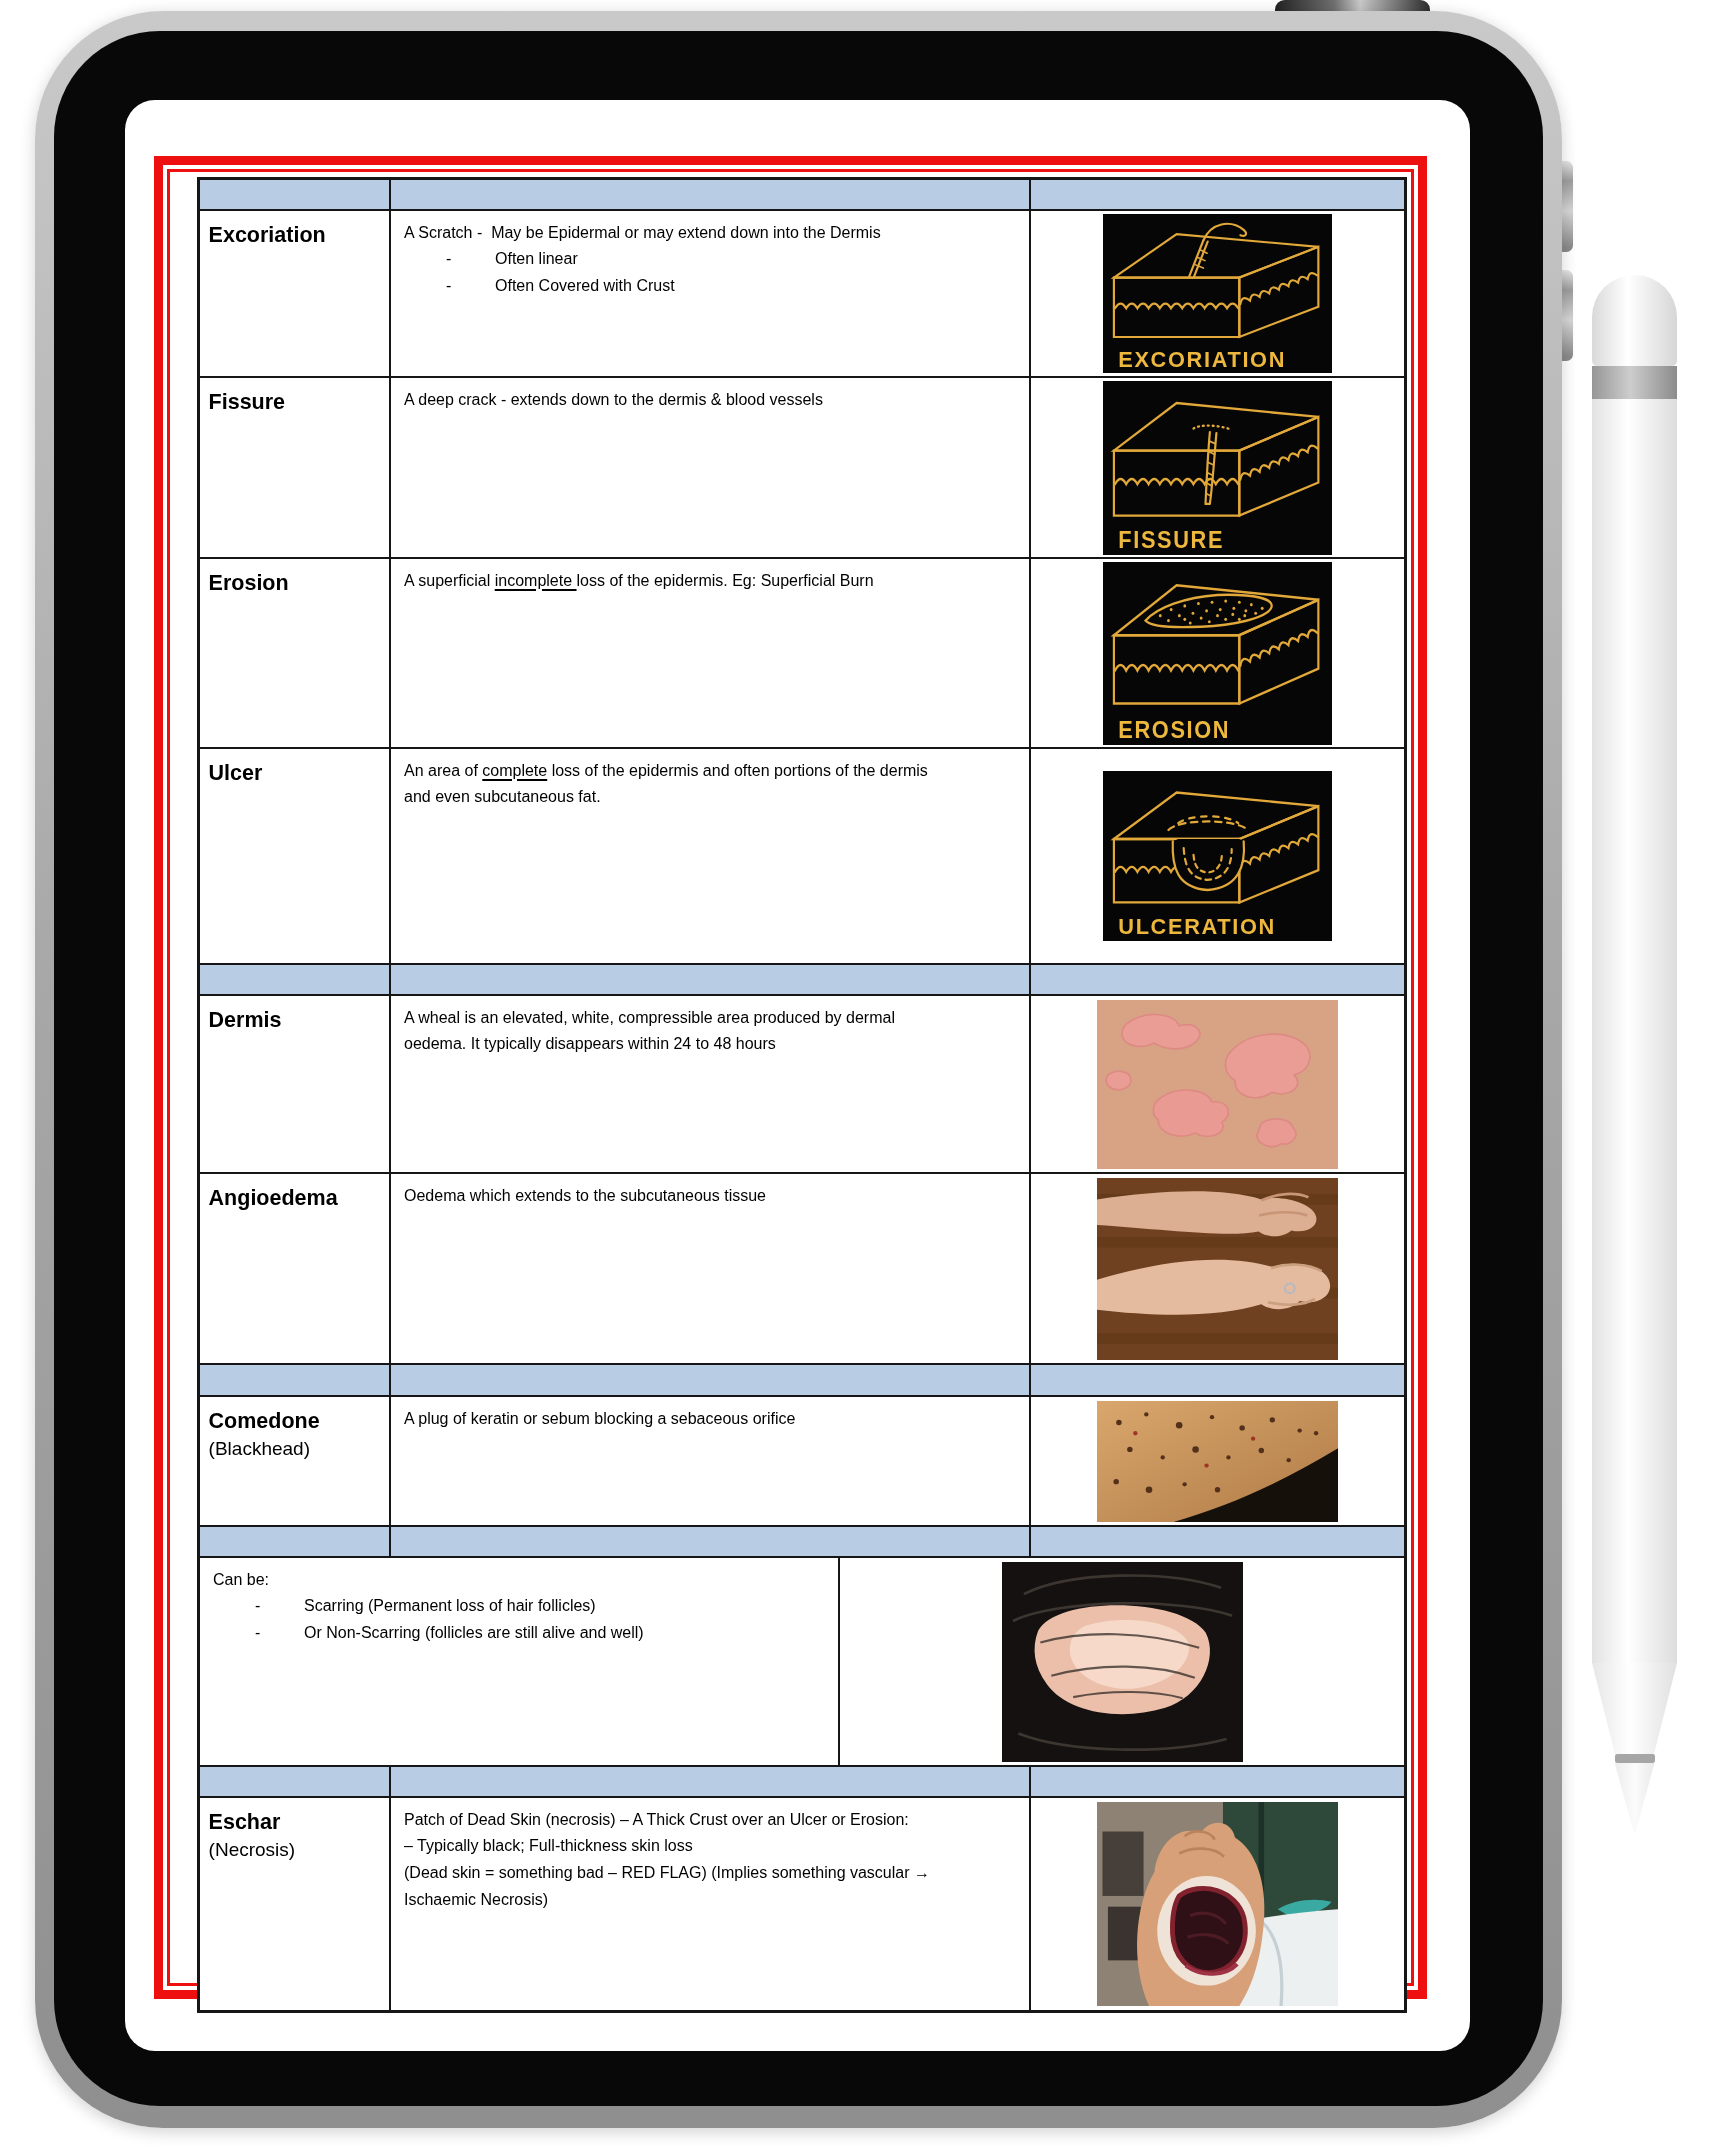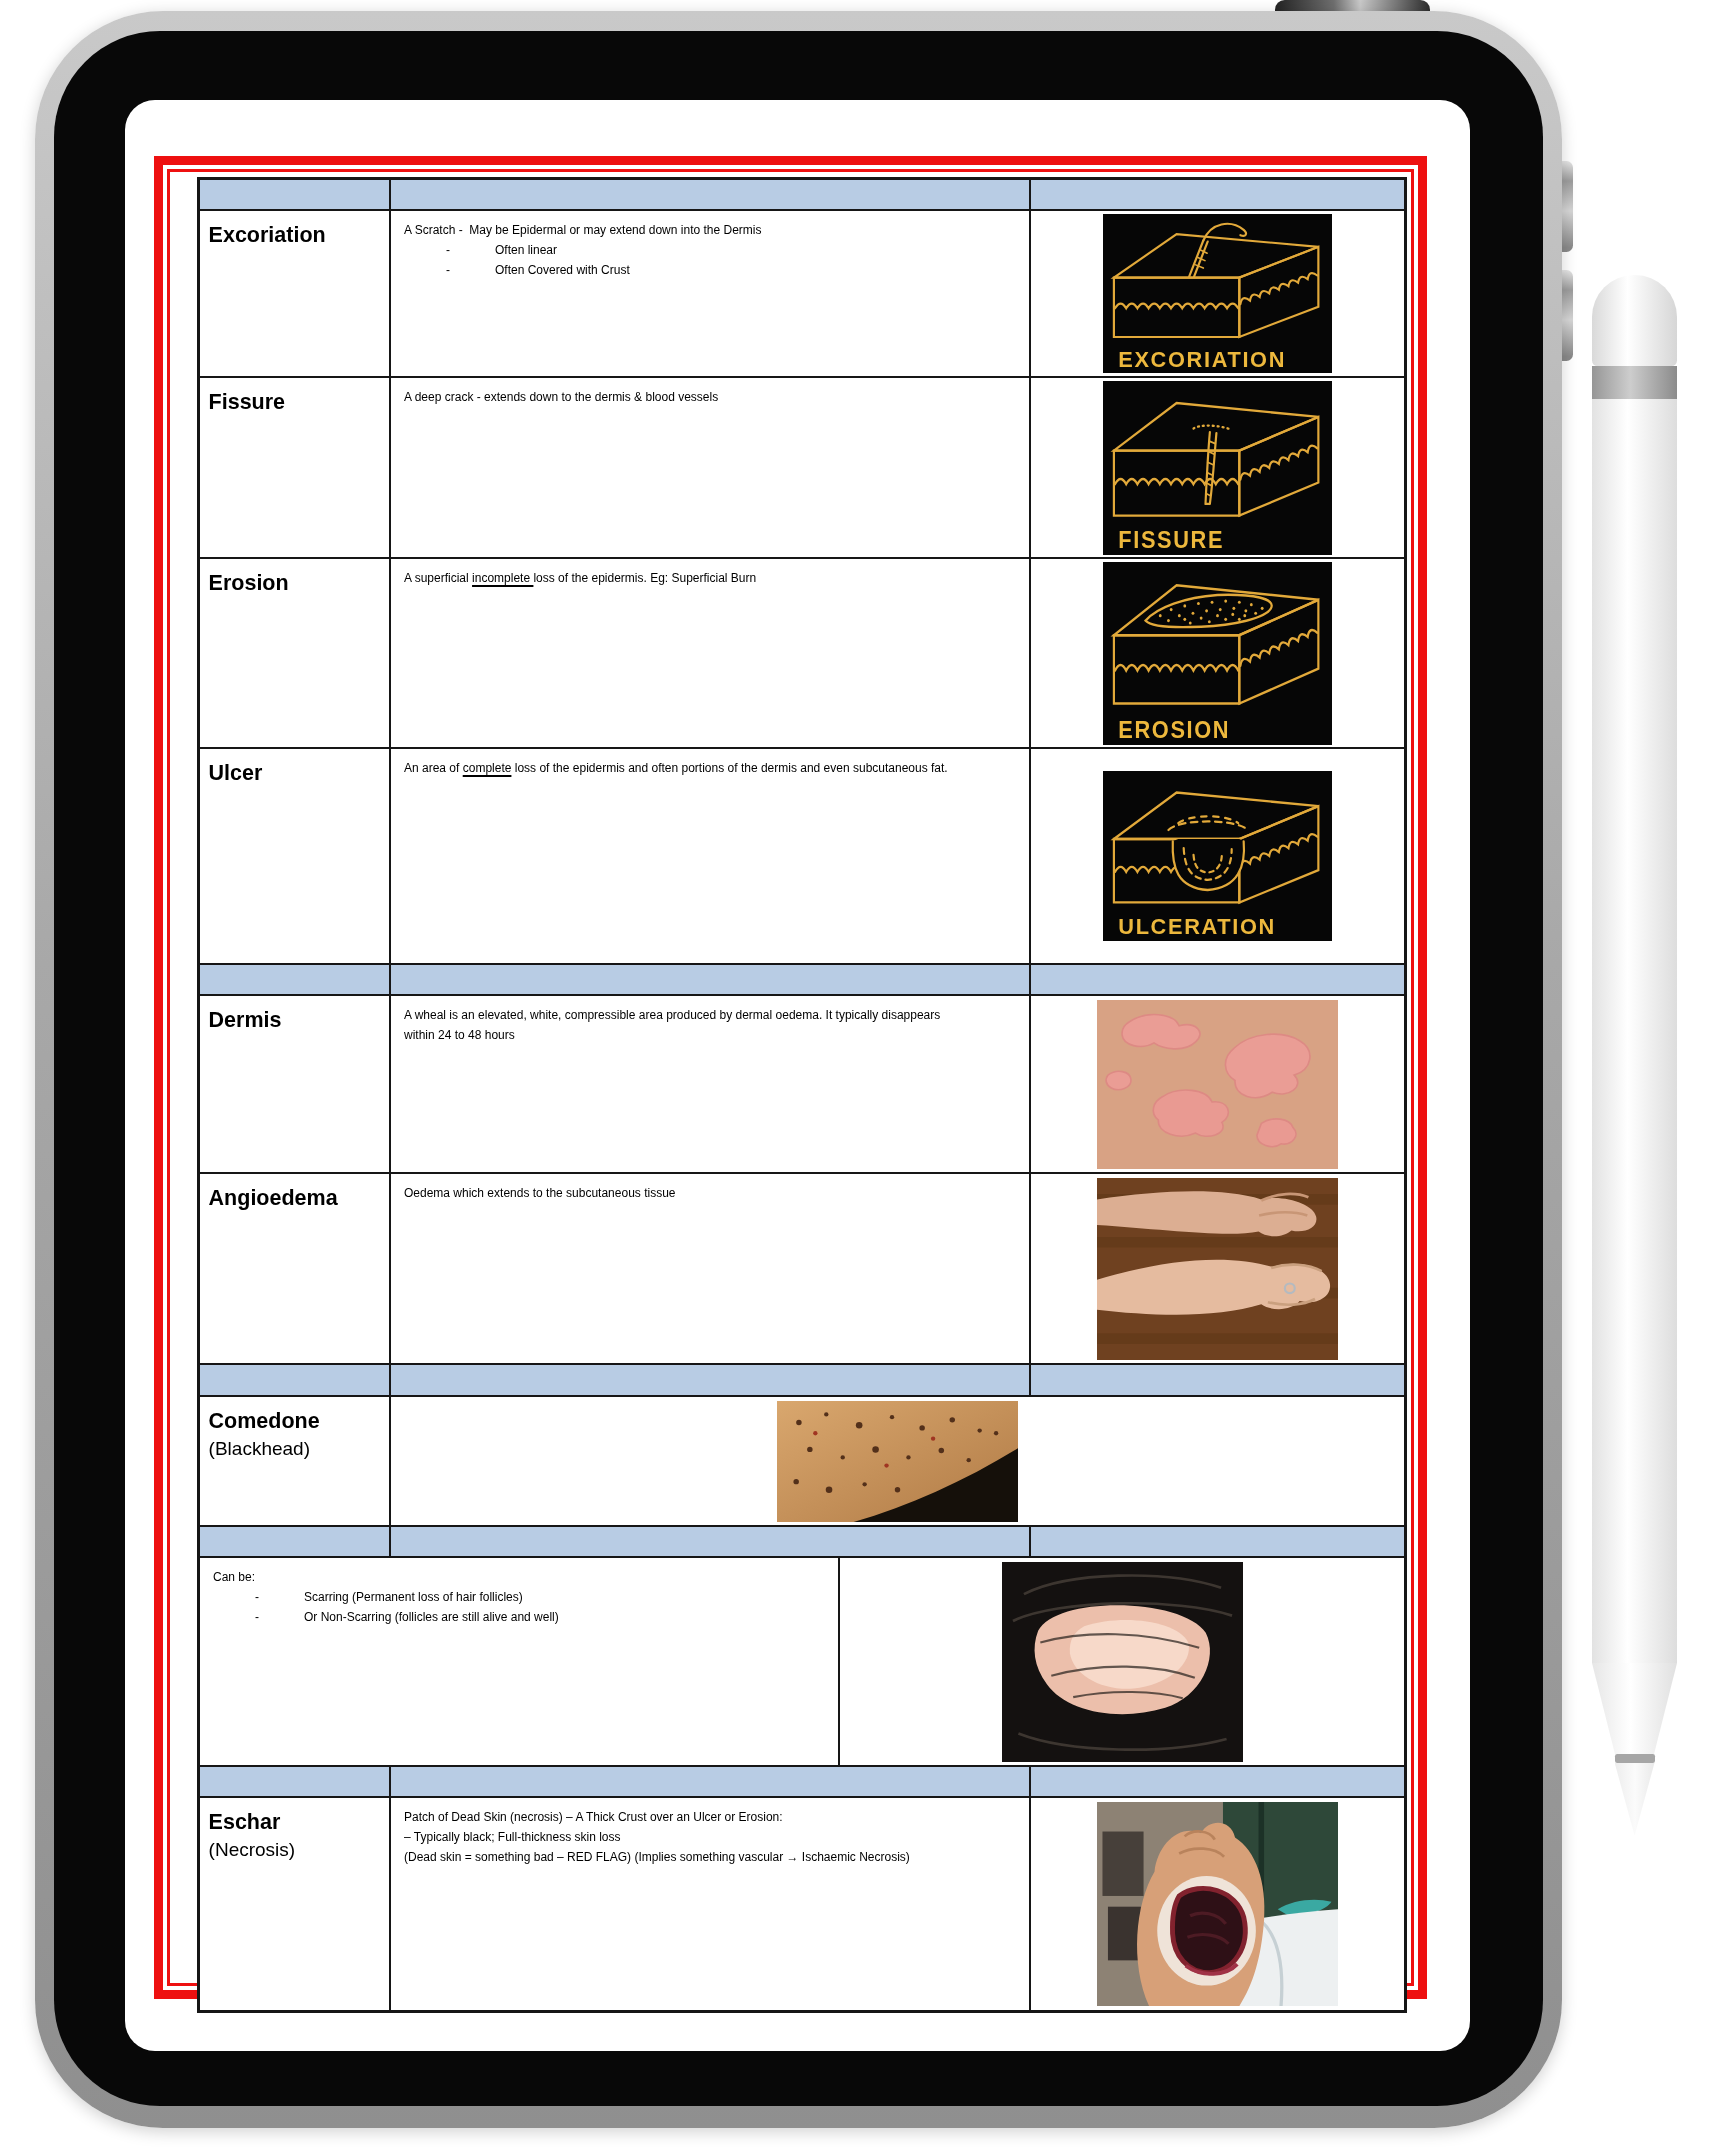--- a/index.html
+++ b/index.html
@@ -42,21 +42,21 @@
   
   #doc-table{
     position:absolute;left:177px;top:177px;width:1210px;
     box-sizing:border-box;border:3.2px solid #161616;background:#fff;margin-left:20px;
   }
   .trow{display:flex;box-sizing:border-box;border-bottom:2.7px solid #161616}
   .trow:last-child{border-bottom:none}
   .c{box-sizing:border-box;border-right:2.7px solid #161616;overflow:visible}
   .c1{width:191px;padding:9.7px 3.2px 0 8.6px;font-size:21.5px;font-weight:bold;line-height:1.35;color:#000}
   .c1 .note{font-weight:normal;font-size:19px;display:block}
-  .c2{width:640px;padding:8.6px 0 0 13px;font-size:12px;line-height:1.68;color:#000}
+  .c2{width:640px;padding:8.6px 0 0 13px;font-size:16px;line-height:1.68;color:#000}
   .c2 p{margin:0;max-width:552px;white-space:pre-wrap}
   .c2 .li{display:flex;padding-left:42px;white-space:nowrap}
   .c2 .li .mk{flex:0 0 49px}
   .c2 .u{text-decoration:underline;text-decoration-thickness:1.6px;text-underline-offset:3.2px}
   .c3{flex:1;border-right:none;display:flex;align-items:center;justify-content:center}
   .blue .c{background:#b8cce4}
   .img{overflow:hidden}
   .dimg{width:229px;background:#060606}
   .pimg{width:241px}
   .img svg{width:100%;height:100%;display:block}
@@ -264,20 +264,23 @@
         </div>
       </div>
     </div>
     <div class="trow blue" style="height: 32px;">
       <div class="c c1"></div>
       <div class="c c2"></div>
       <div class="c c3"></div>
     </div>
     <div class="trow" style="height: 130px;">
       <div class="c c1"><span>Comedone</span><span class="note">(Blackhead)</span></div>
+      <div class="c c2">
+        <p><span>A plug of keratin or sebum blocking a sebaceous orifice</span></p>
+      </div>
       <div class="c c3">
         <div class="img pimg" style="height:121px">
           <svg viewBox="0 0 440 225" preserveAspectRatio="none" xmlns="http://www.w3.org/2000/svg">
     <defs>
               <linearGradient id="cg" x1="0" y1="0" x2="1" y2="1">
       <stop offset="0" stop-color="#d9a76e"></stop>
                 <stop offset="1" stop-color="#b07a45"></stop>
               </linearGradient>
             </defs>
     <rect width="440" height="225" fill="url(#cg)"></rect>

